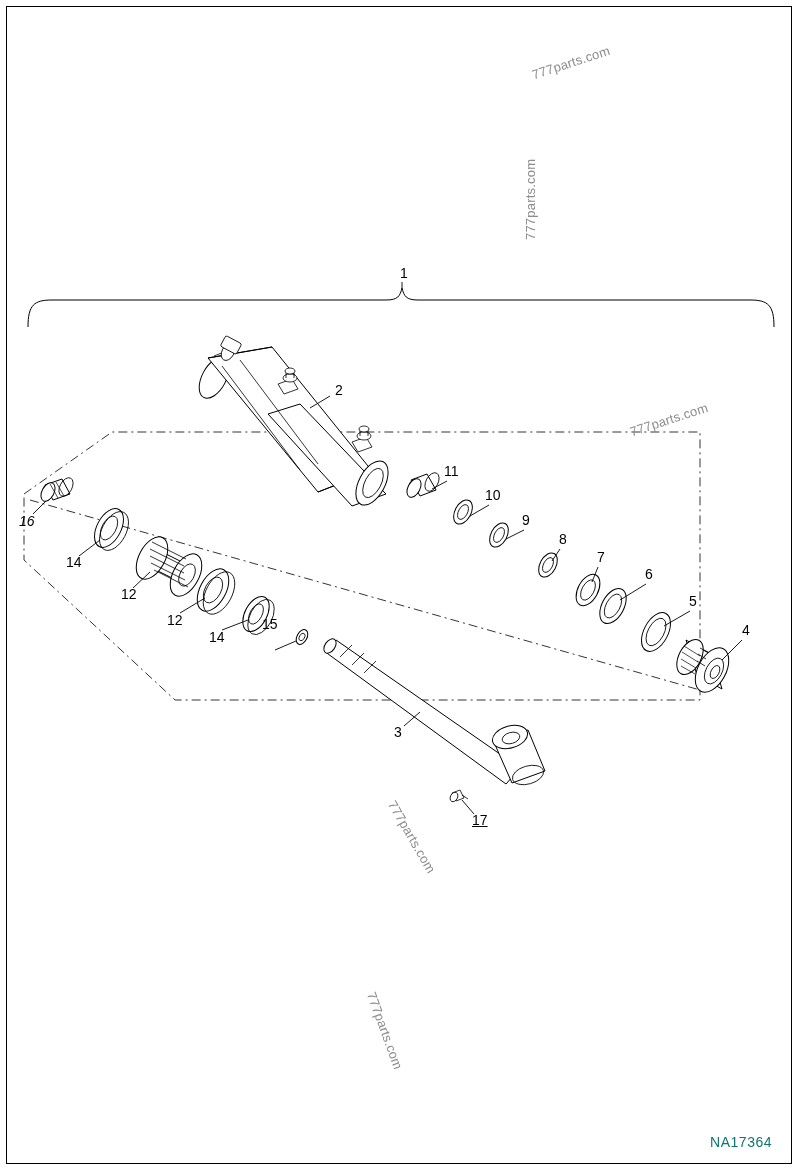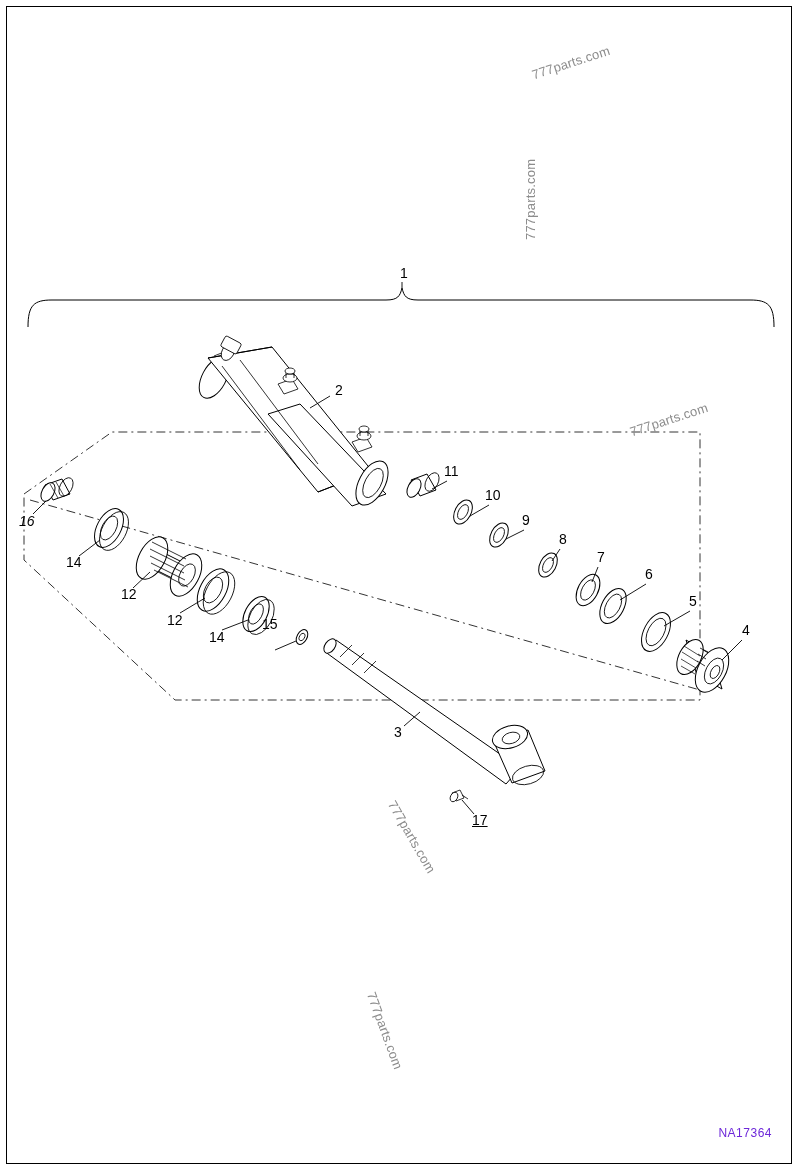--- a/index.html
+++ b/index.html
@@ -37,24 +37,24 @@
   .callout {
     position: absolute;
     font-size: 14px;
     font-family: "Liberation Sans", sans-serif;
     color: #000000;
     white-space: nowrap;
   }
   #drawing-number {
     position: absolute;
     right: 28px;
-    bottom: 32px;
-    font-size: 12px;
+    bottom: 22px;
+    font-size: 14px;
     letter-spacing: 0.5px;
-    color: #6d28d9;
+    color: #0f766e;
   }
   svg.art {
     position: absolute;
     left: 0;
     top: 0;
     width: 800px;
     height: 1172px;
   }
   .ln { fill: none; stroke: #000000; stroke-width: 1; }
   .ln-thin { fill: none; stroke: #000000; stroke-width: 0.8; }

